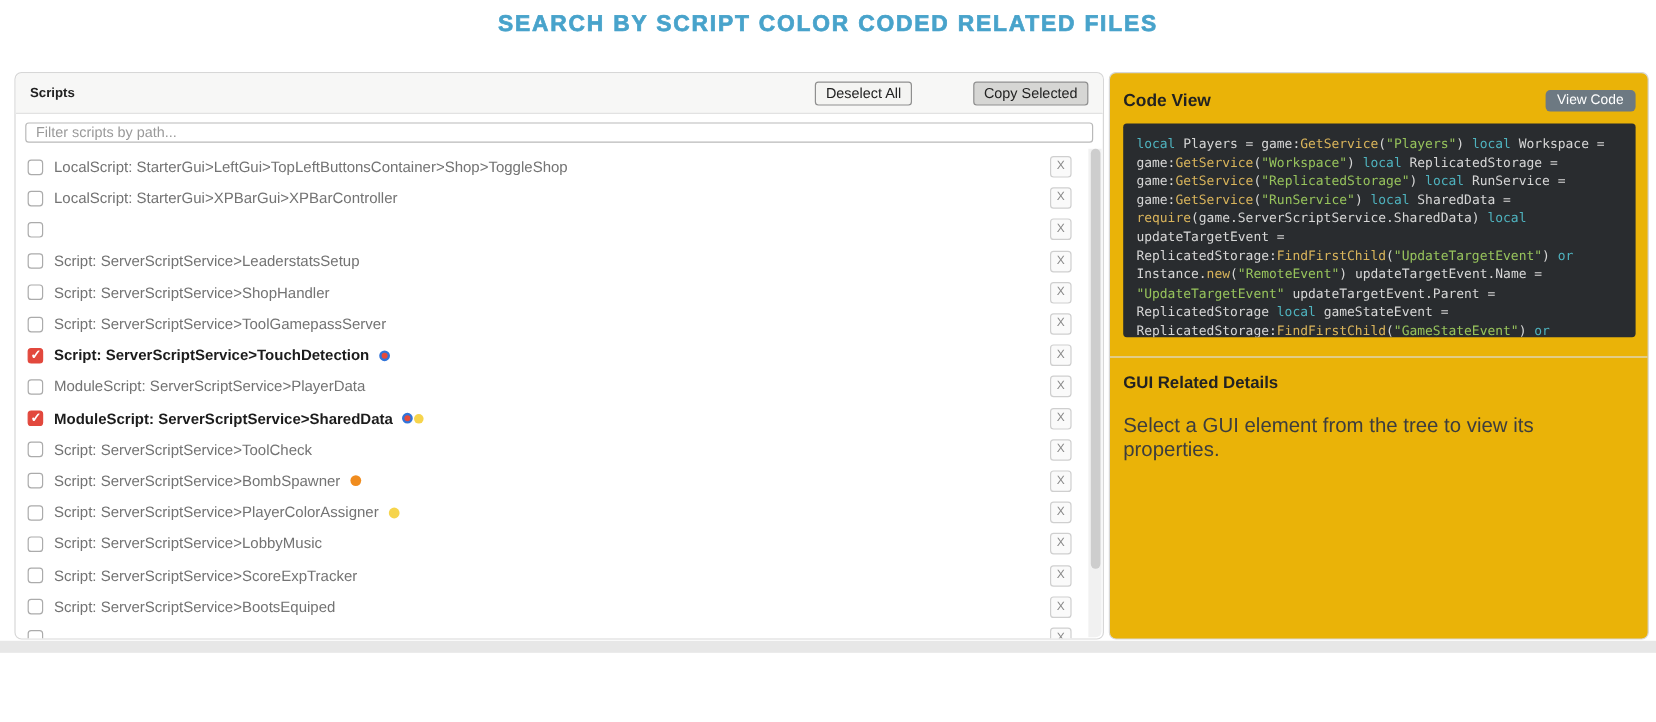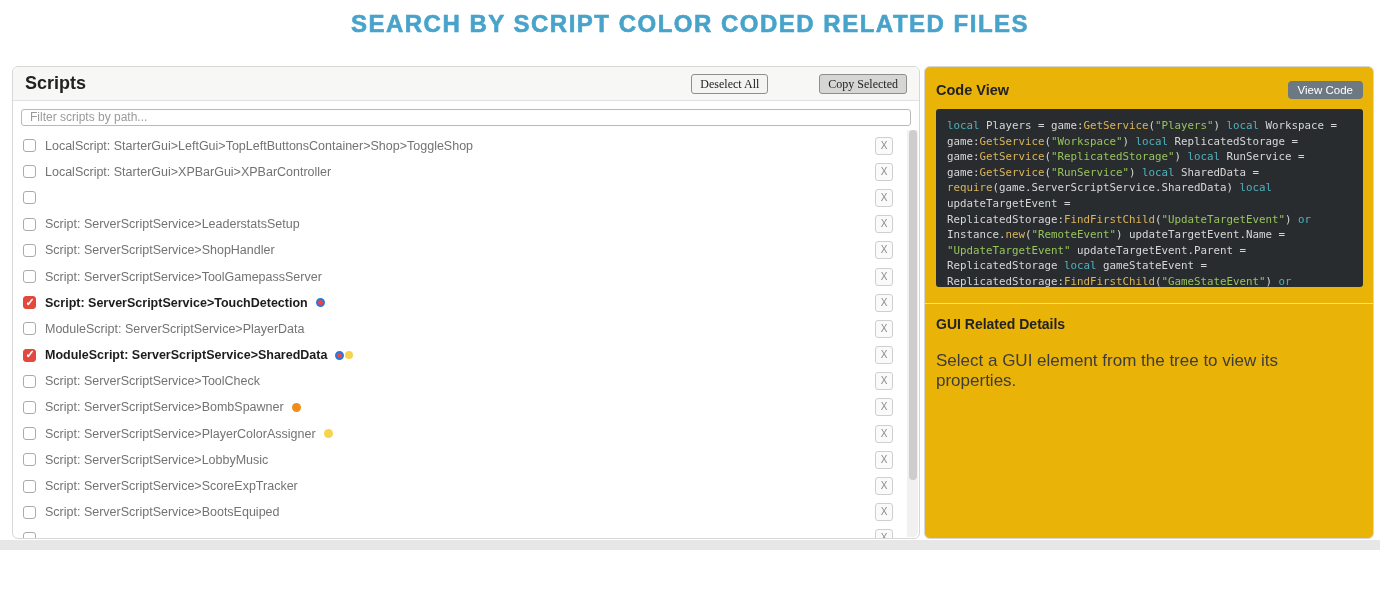--- a/index.html
+++ b/index.html
@@ -2,21 +2,21 @@
 <html><head>
 <meta charset="utf-8">
 <style>
   * { margin:0; padding:0; box-sizing:border-box; }
   html,body { width:1380px; height:602px; background:#ffffff; font-family:"Liberation Sans", sans-serif; overflow:hidden; }
 
   .page-title {
     text-align:center;
     margin-top:10px;
     margin-bottom:28px;
-    font-size:24px;
+    font-size:19px;
     font-weight:800;
     letter-spacing:1.5px;
     text-transform:uppercase;
     color:#48a3cb;
     -webkit-text-stroke:0.6px #48a3cb;
   }
 
   .main-row {
     display:flex;
     margin:0 6px 0 12px;
@@ -37,24 +37,24 @@
   }
   .scripts-header {
     background:#f7f7f6;
     border-bottom:1px solid #e2e2e2;
     padding:7px 12px;
     display:flex;
     align-items:center;
     height:34px;
     flex:0 0 auto;
   }
-  .scripts-header h2 { font-size:18px; font-weight:700; color:#222; }
+  .scripts-header h2 { font-size:11px; font-weight:700; color:#222; }
   .header-buttons { margin-left:auto; display:flex; gap:7px; }
   .btn {
-    font-family:Liberation Serif, serif;
+    font-family:Liberation Sans, sans-serif;
     font-size:12px;
     color:#222;
     border:1px solid #8f8f8f;
     border-radius:3px;
     padding:2px 8px;
     cursor:pointer;
     line-height:14px;
   }
   .btn-light { background:#f4f4f2; }
   .btn-gray  { background:#d6d6d4;margin-left:44px; }

